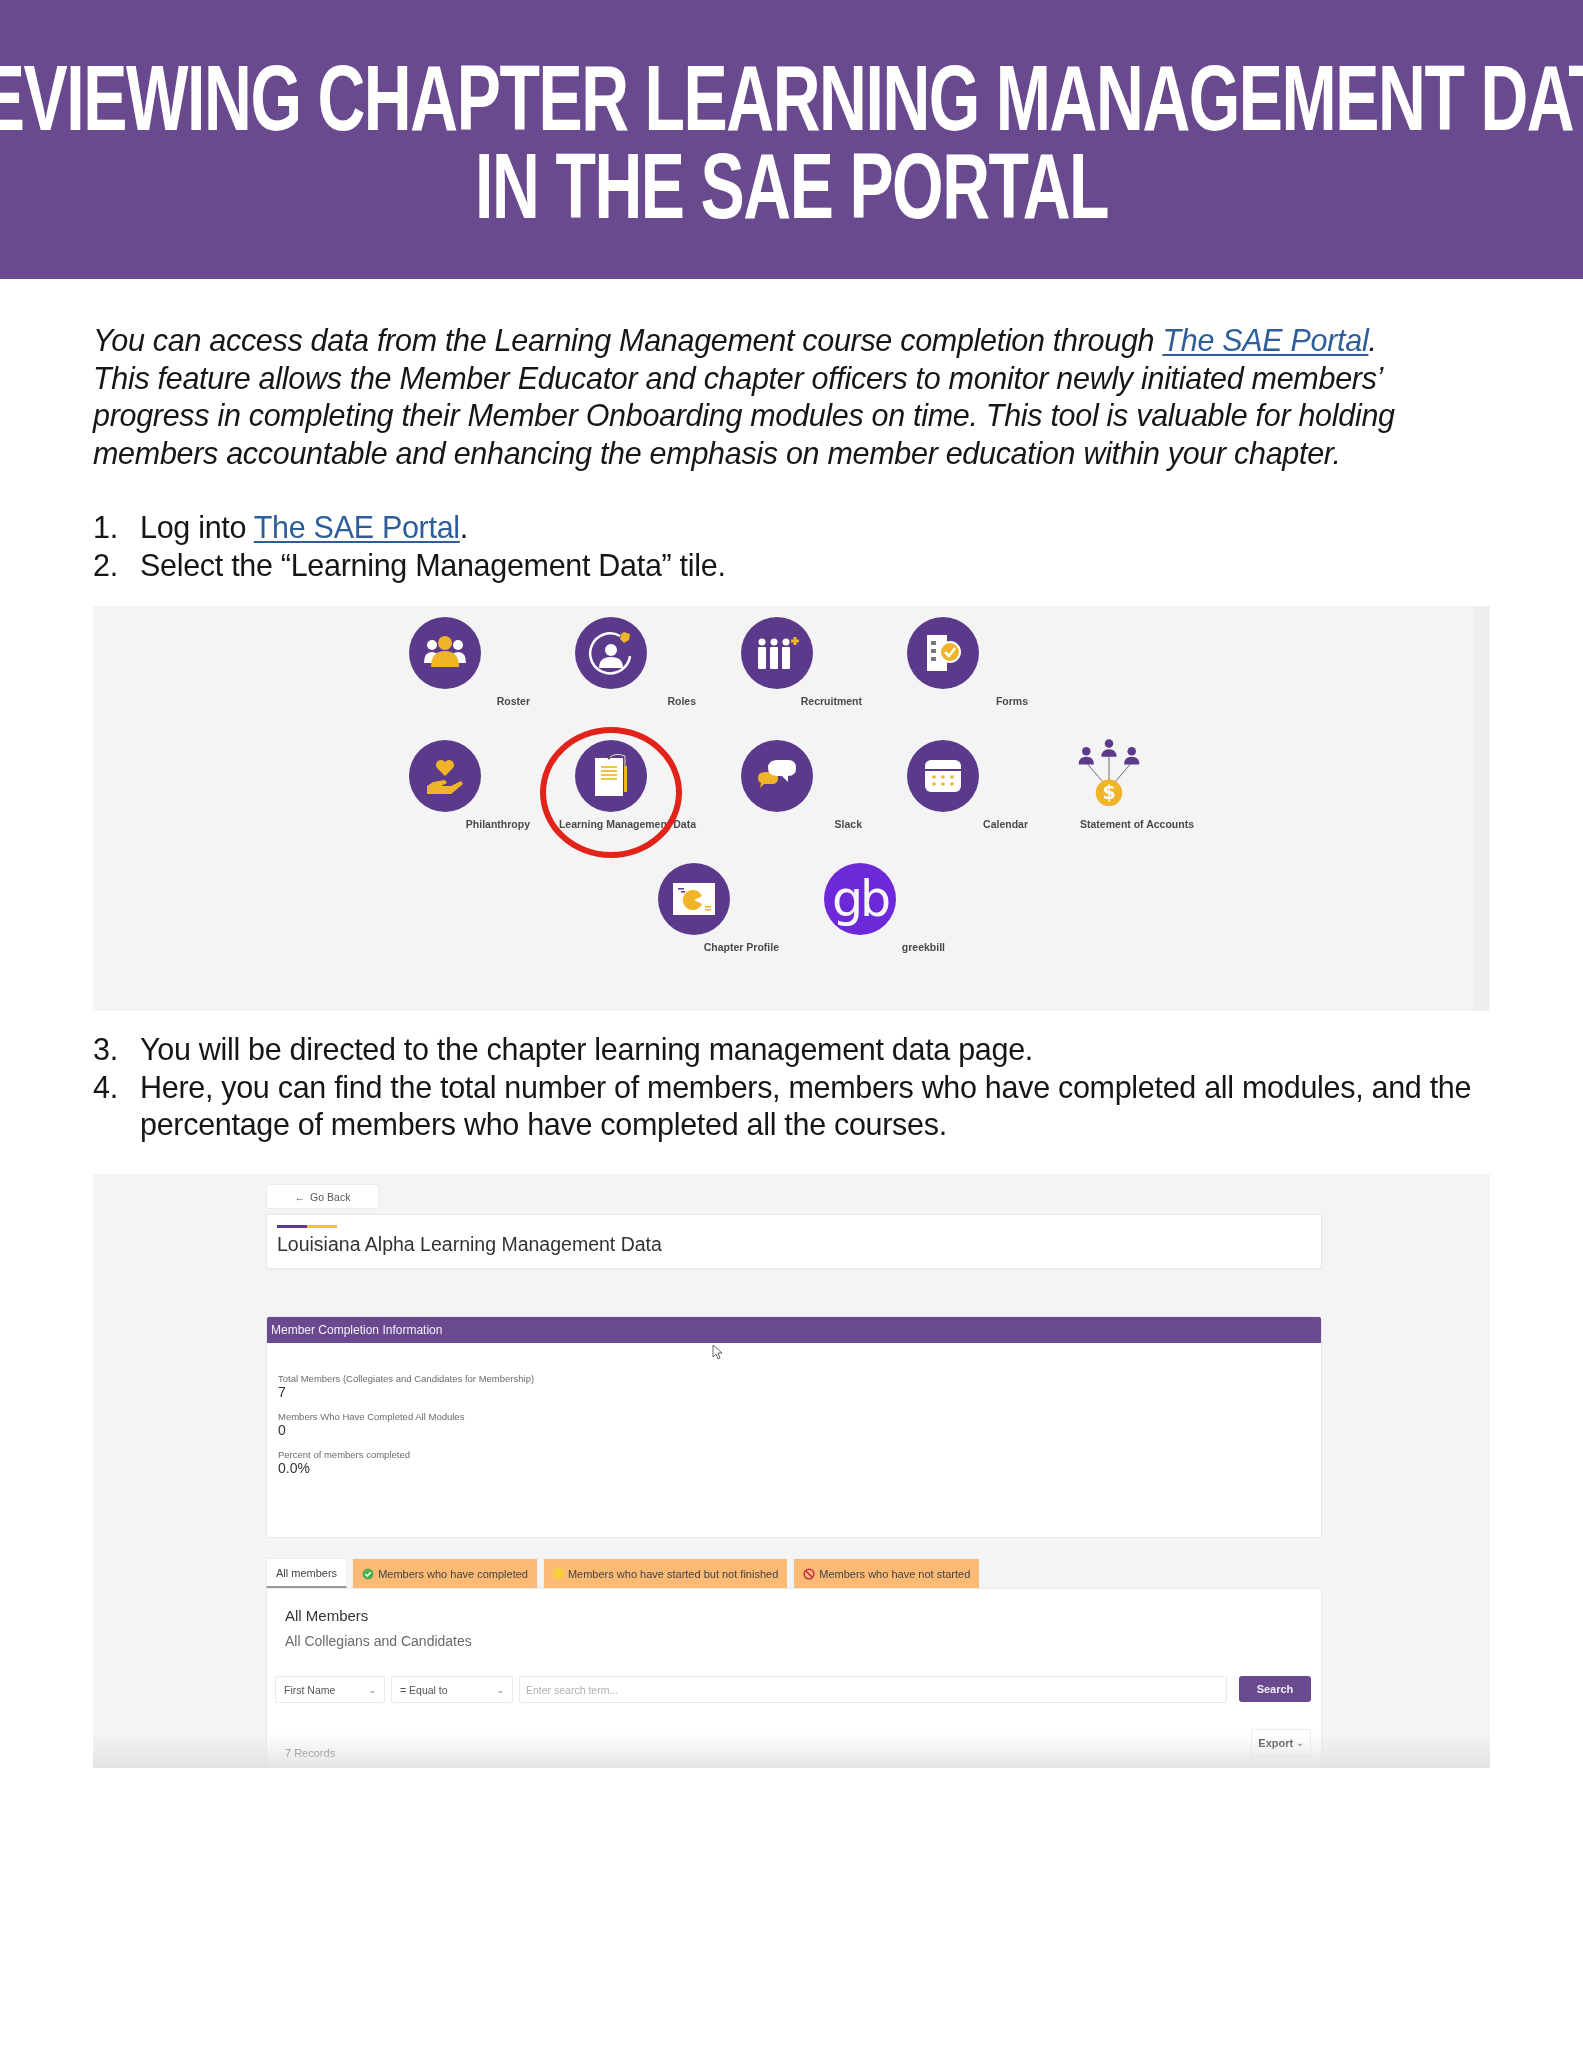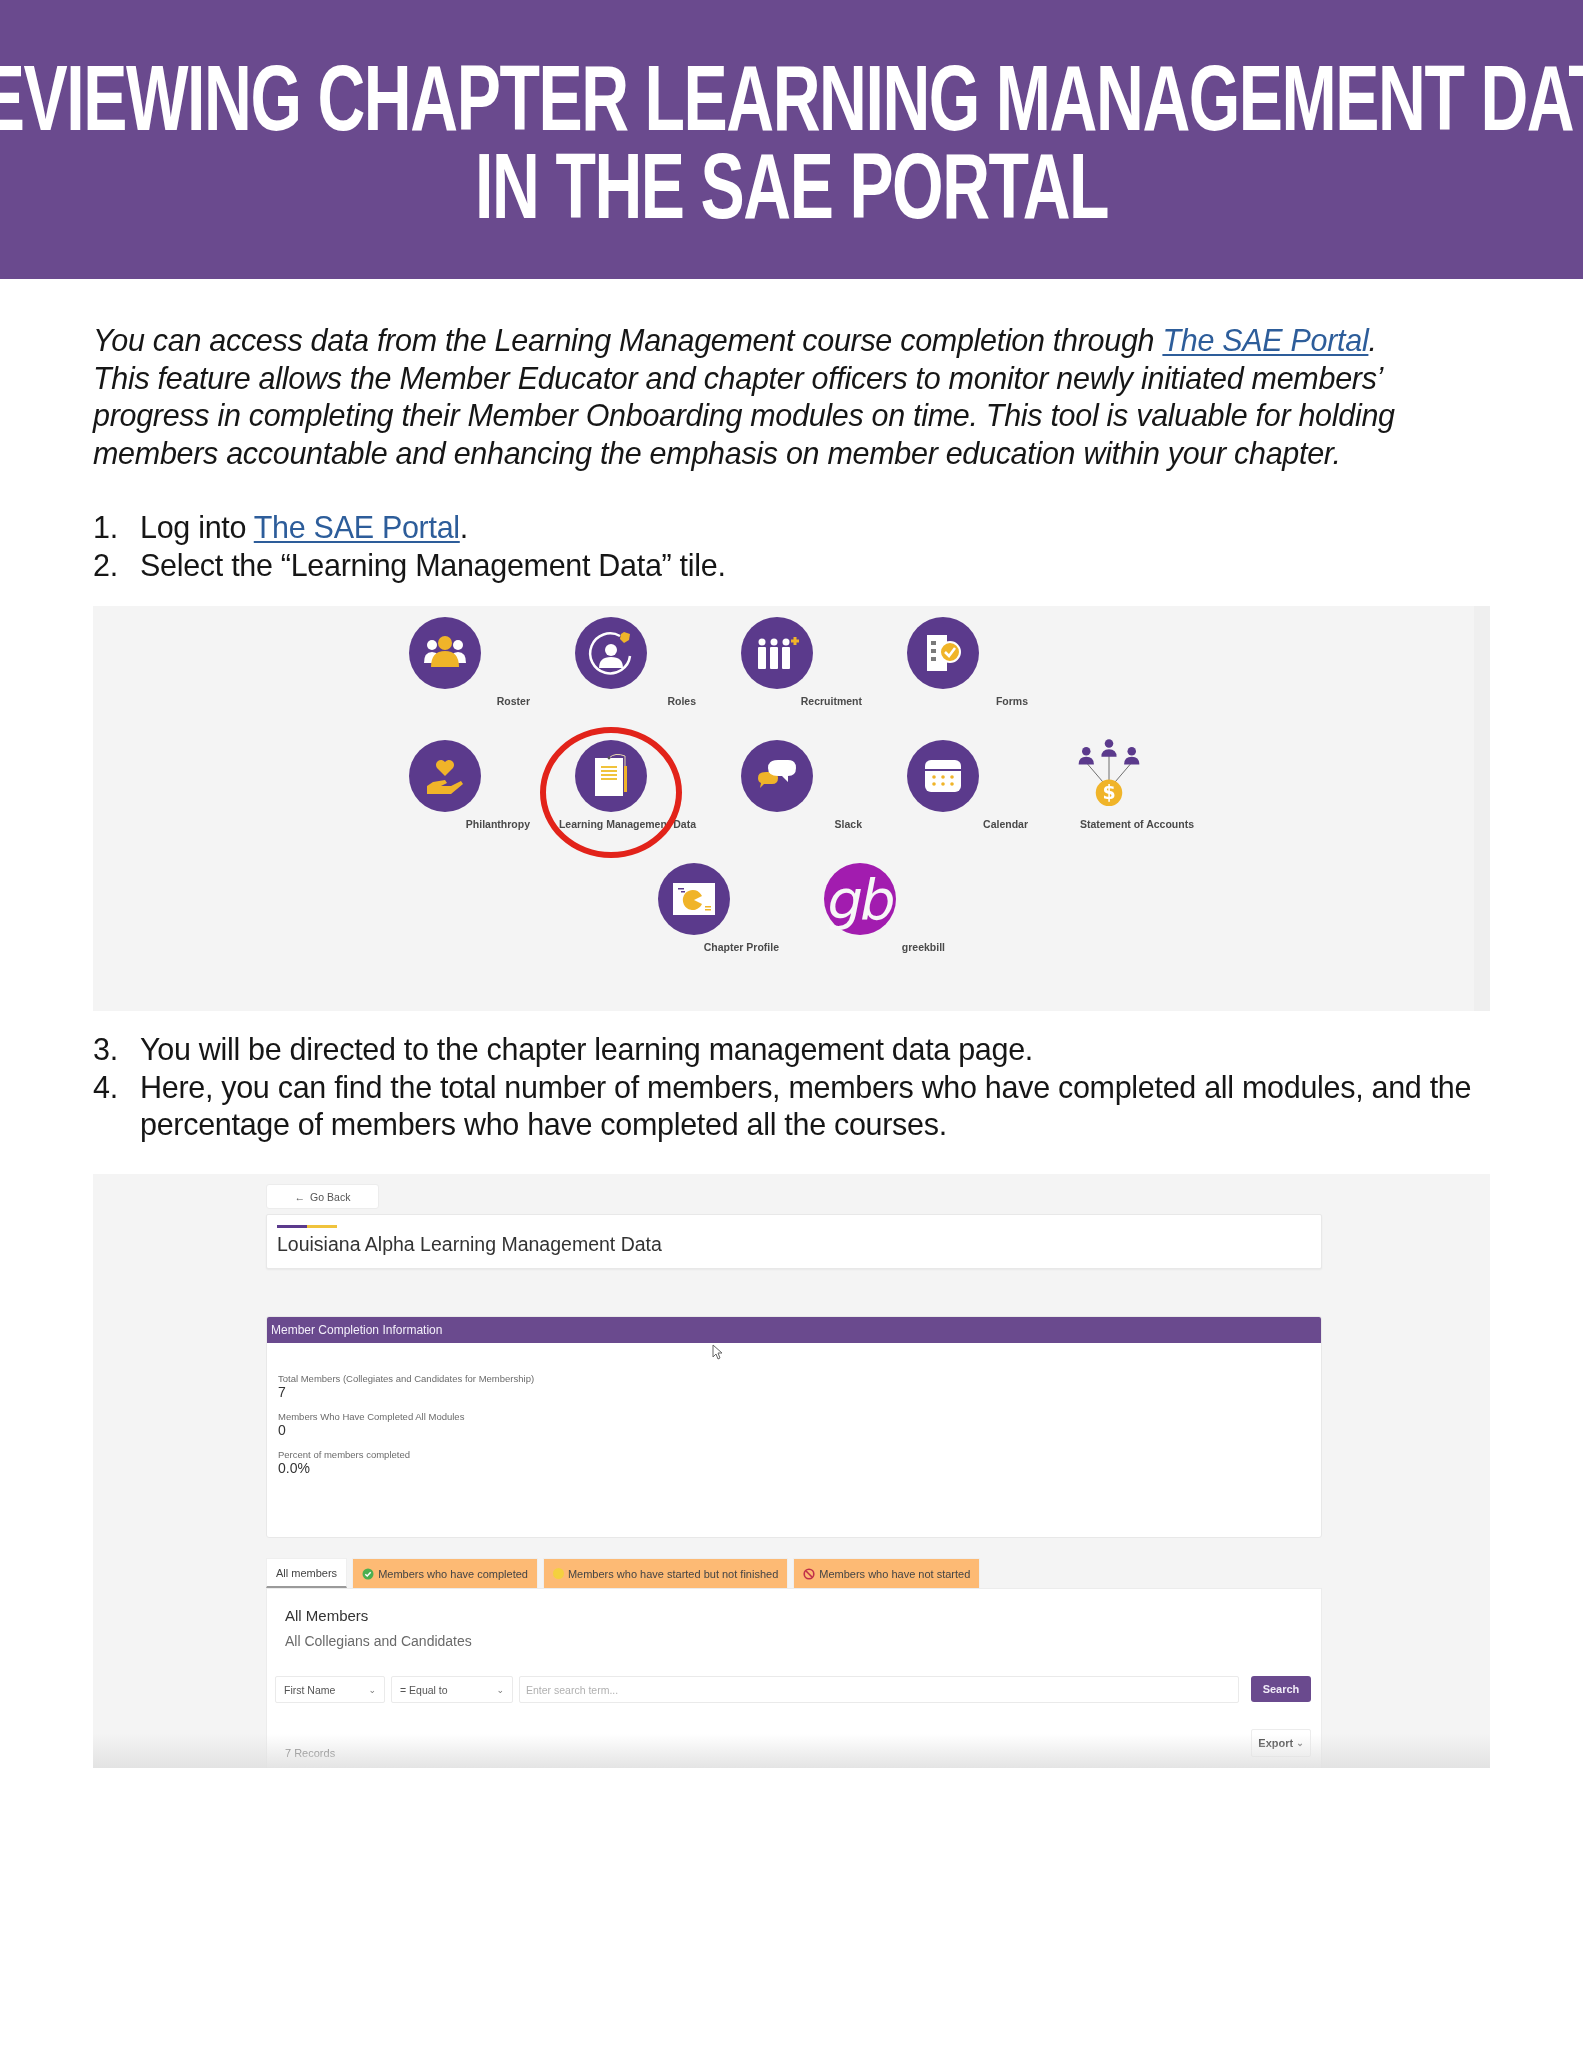--- a/index.html
+++ b/index.html
@@ -41,21 +41,21 @@
     .shot1 {
       position: absolute; left: 93px; top: 606px; width: 1397px; height: 405px;
       background: #f4f4f4;
     }
     .shot1::after { content: ""; position: absolute; right: 0; top: 0; width: 16px; height: 100%; background: #efefef; }
     .tile { position: absolute; width: 170px; text-align: right; }
     .tile .circle {
       width: 72px; height: 72px; border-radius: 50%; background: #5b3a8c;
       margin: 0 auto; display: flex; align-items: center; justify-content: center;
     }
-    .tile .circle.gray { background: #a21caf; color: #f7f7f7; font-size: 56px; font-family: "DejaVu Sans", sans-serif; letter-spacing: -3px; font-style: italic; }
+    .tile .circle.gray { background: #6d28d9; color: #f7f7f7; font-size: 49px; font-family: "DejaVu Sans", sans-serif; letter-spacing: -3px; }
     .tile .circle.none { background: transparent; }
     .tile .label { margin-top: 6px; font-size: 10.5px; font-weight: 700; color: #4a4a4a; white-space: nowrap; }
     .red-ring {
       position: absolute; left: 447px; top: 121px; width: 142px; height: 131px;
       border: 6px solid #e2231a; border-radius: 50%;
     }
 
     
     .shot2 {
       position: absolute; left: 93px; top: 1174px; width: 1397px; height: 594px;
@@ -115,21 +115,21 @@
       padding: 0 8px;
     }
     .select.first { width: 110px; }
     .select.op { width: 122px; }
     .search-input {
       flex: 1; height: 27px; border: 1px solid #eaeaea; border-radius: 2px; background: #fff;
       font-size: 10.5px; color: #aaa; padding: 0 6px; outline: none; font-family: "Liberation Sans", sans-serif;
     }
     .search-input::placeholder { color: #b0b0b0; }
     .search-btn {
-      width: 60px; height: 26px; margin-left: 6px; background: #6a4a8e; color: #f1ecf8;
+      width: 72px; height: 26px; margin-left: 6px; background: #6a4a8e; color: #f1ecf8;
       border: none; border-radius: 3px; font-size: 11px; font-weight: 700; font-family: "Liberation Sans", sans-serif;
     }
     .records { position: absolute; left: 18px; top: 158px; font-size: 11px; color: #666; }
     .export {
       position: absolute; right: 10px; top: 140px; width: 60px; height: 28px;
       background: #fff; border: 1px solid #ececec; border-radius: 2px;
       font-size: 11px; font-weight: 700; color: #444; display: flex; align-items: center; justify-content: center; gap: 3px;
     }
     .fade {
       position: absolute; left: 0; top: 560px; width: 1397px; height: 34px;

